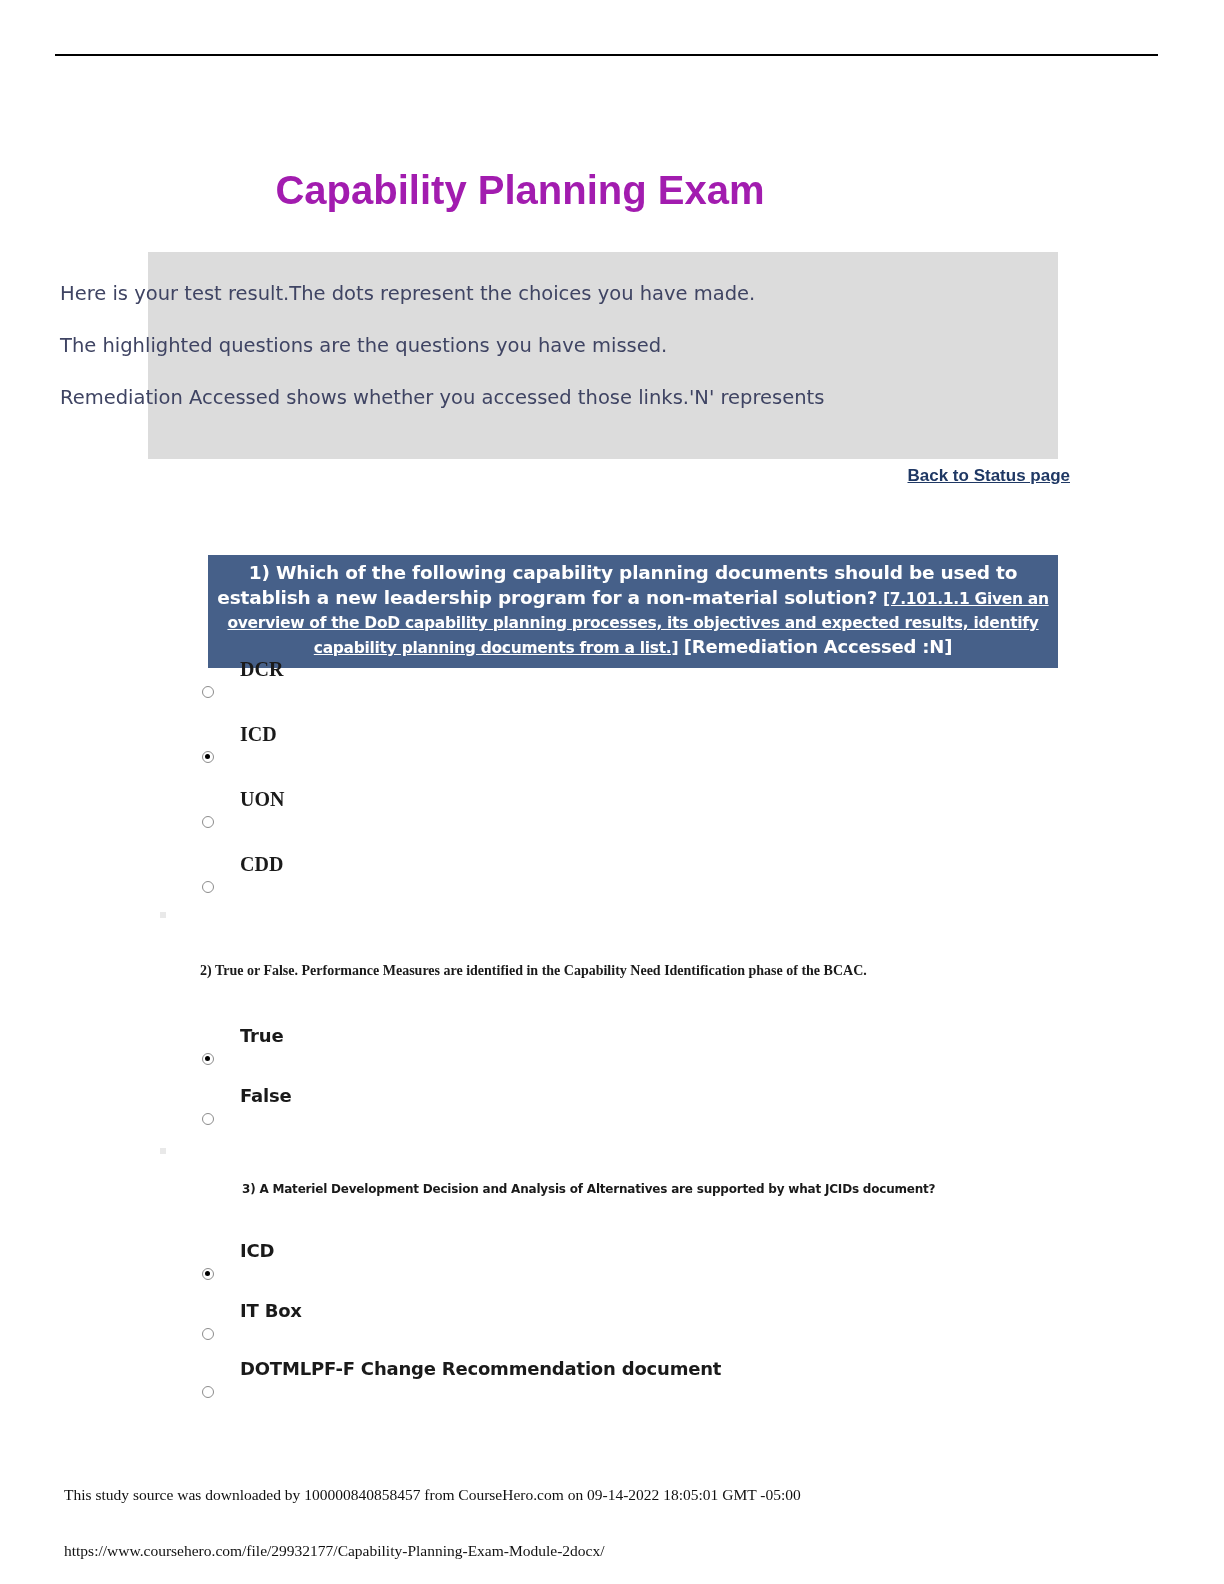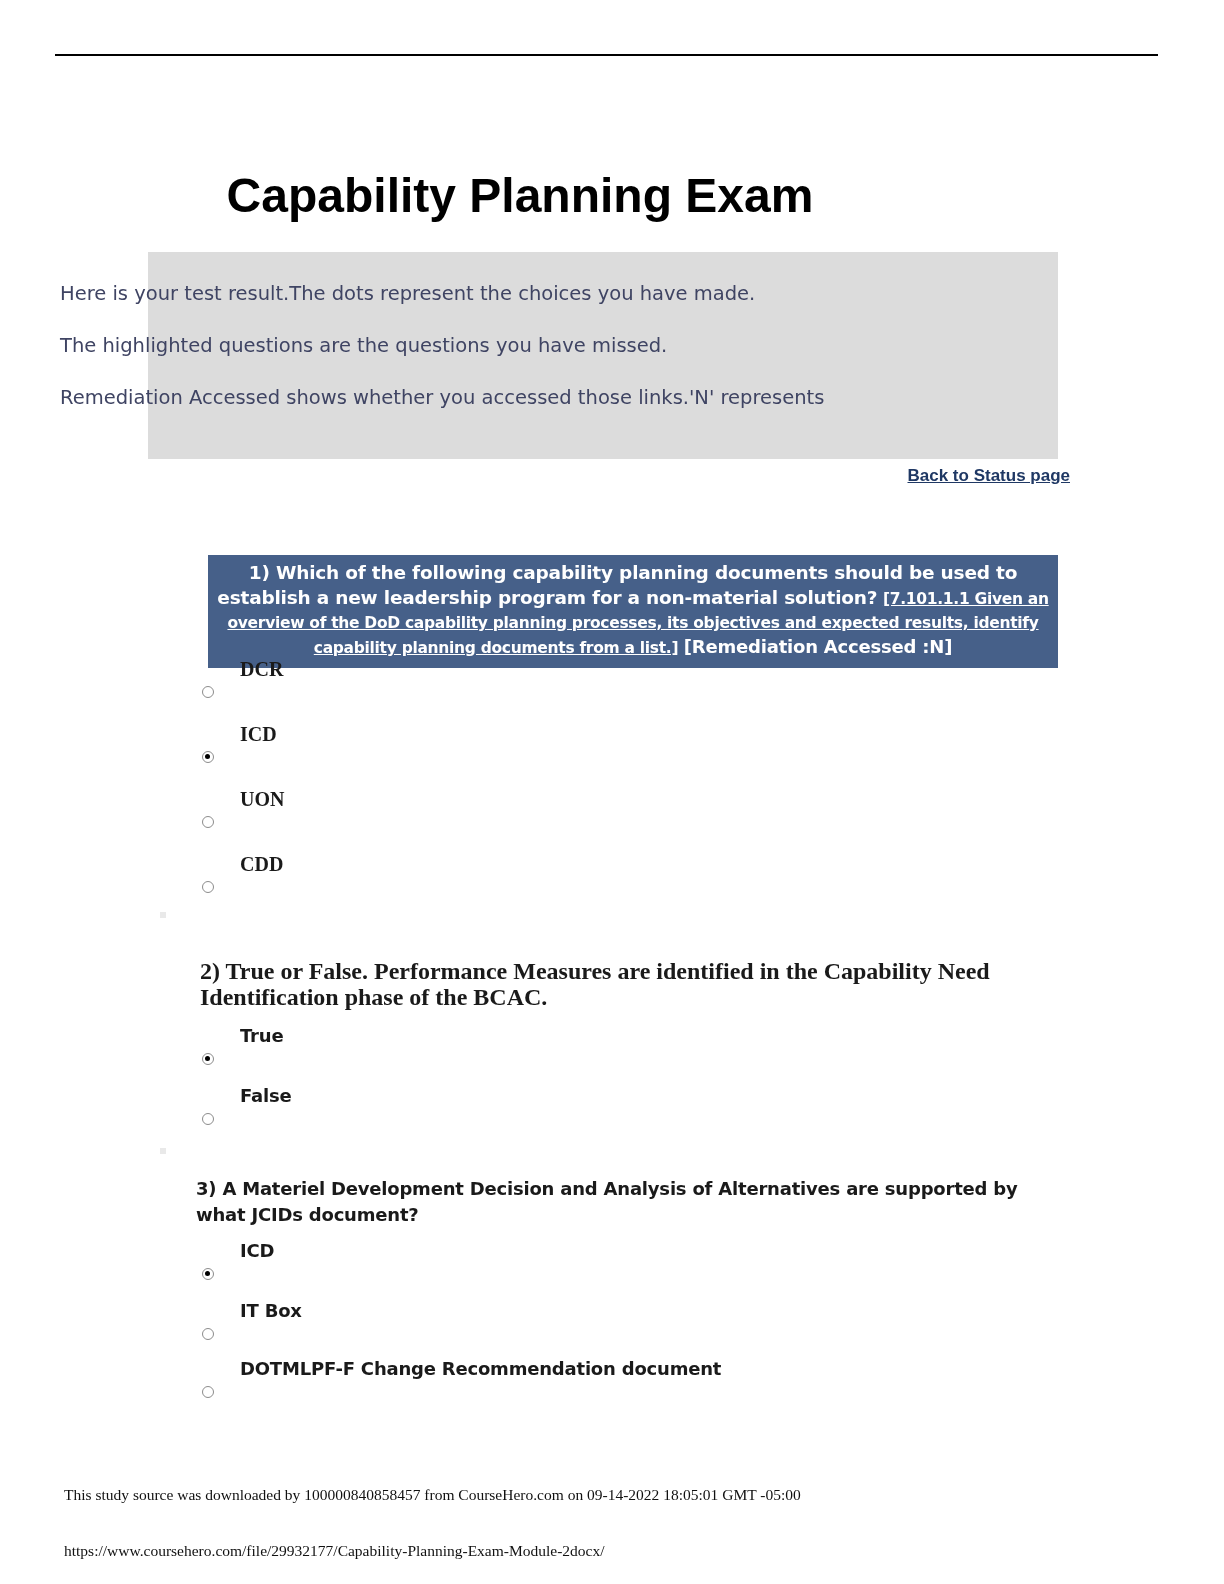--- a/index.html
+++ b/index.html
@@ -29,23 +29,23 @@
 
   
   .page-title {
     position: absolute;
     left: 0;
     top: 168px;
     width: 1040px;
     text-align: center;
     font-family: "Liberation Sans", sans-serif;
     font-weight: bold;
-    font-size: 48px;
+    font-size: 40px;
     letter-spacing: 0px;
-    color: #000000;
+    color: #a21caf;
   }
 
   
   .instruction-panel {
     position: absolute;
     left: 148px;
     top: 252px;
     width: 910px;
     height: 207px;
     background: #dcdcdc;
@@ -128,28 +128,29 @@
   }
 
   
   .qtext {
     position: absolute;
     font-weight: bold;
     color: #1a1a1a;
   }
   .qtext.serif {
     font-family: "Liberation Serif", serif;
-    font-size: 24px;
+    font-size: 14px;
     line-height: 26px;
   }
   .qtext.sans {
     font-family: "DejaVu Sans", sans-serif;
-    font-size: 18px;
+    font-size: 12px;
     line-height: 26px;
     letter-spacing: -0.2px;
+    margin-left: 46px;
   }
 
   
   .option {
     position: absolute;
     left: 198px;
     width: 840px;
     height: 64px;
   }
   .radio {

